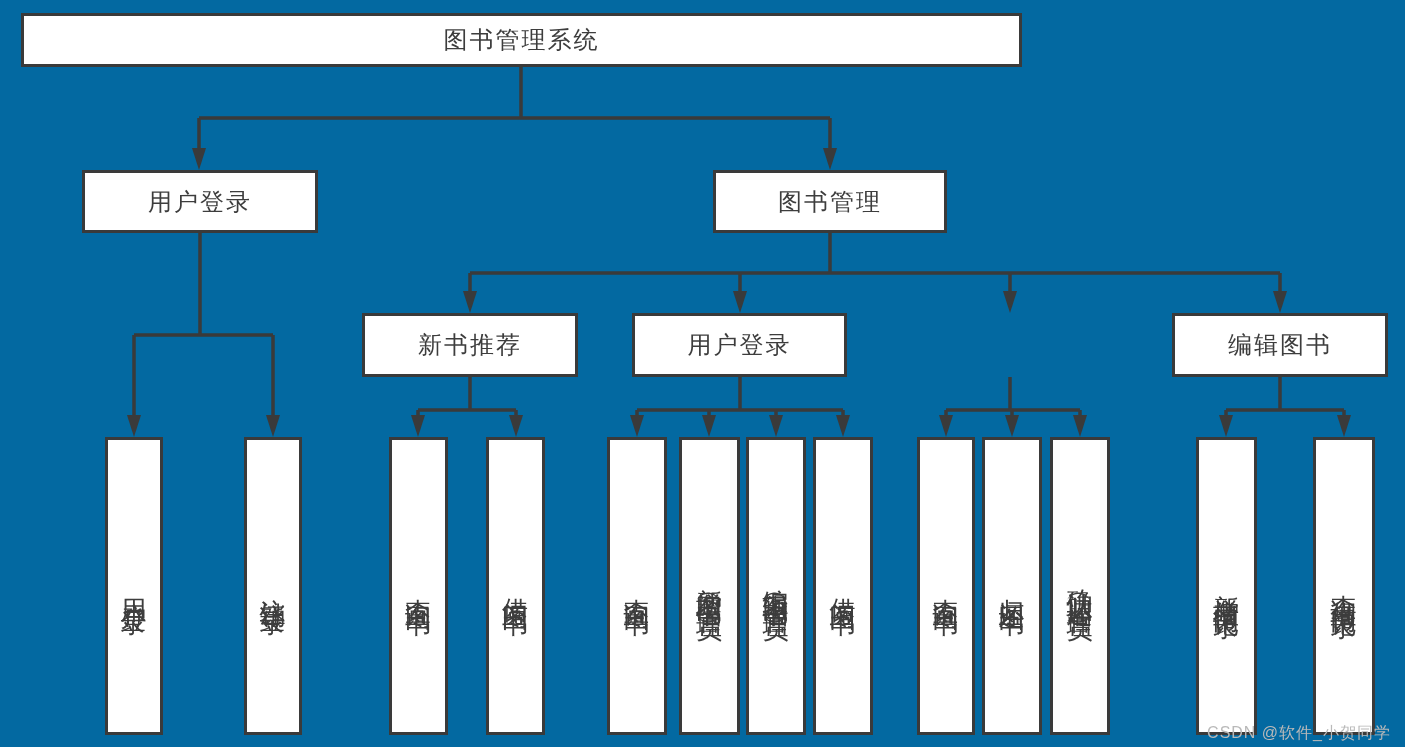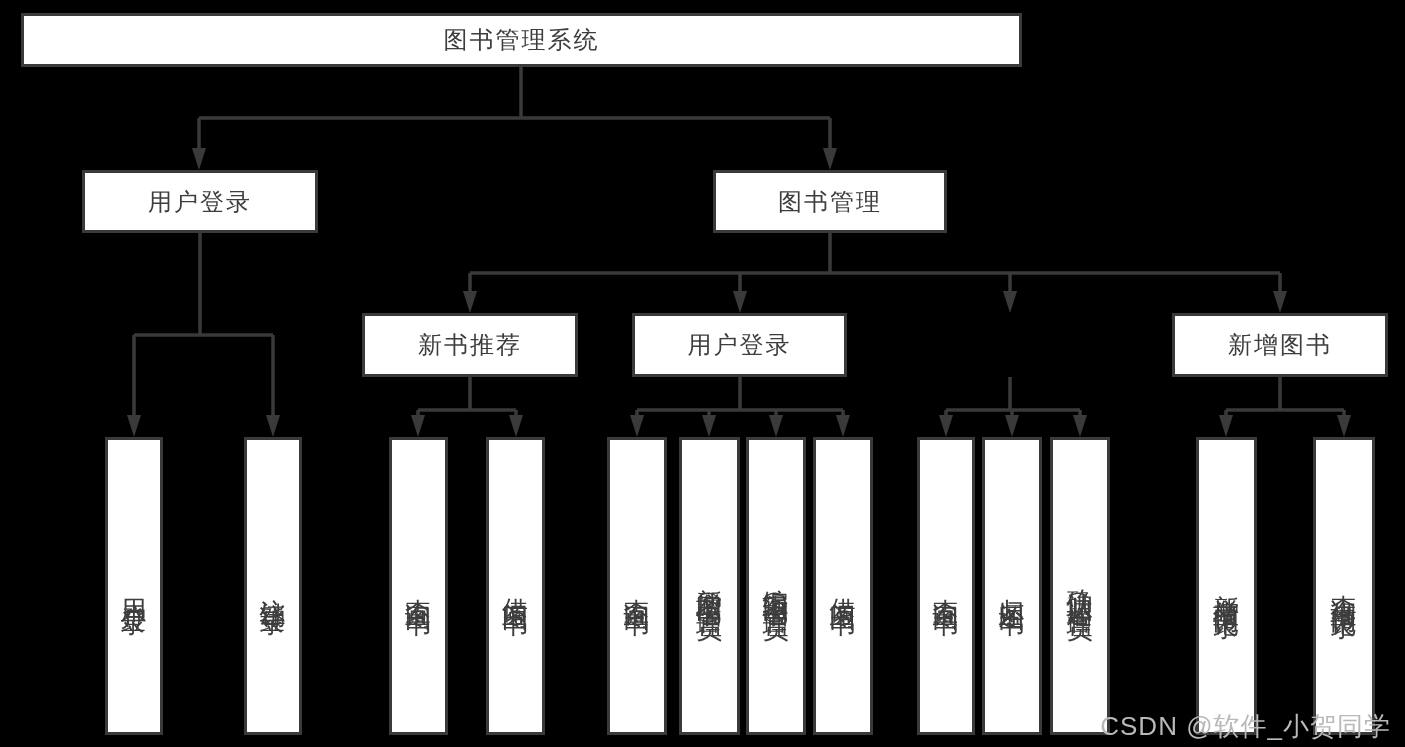--- a/index.html
+++ b/index.html
@@ -1,34 +1,34 @@
 <!DOCTYPE html>
 <html><head>
 <meta charset="utf-8">
 <style>
   html,body{margin:0;padding:0;background:#ffffff;}
   .stage{
-    position:relative;width:1405px;height:747px;background:#000000;
+    position:relative;width:1405px;height:747px;background:#0369a1;
     font-family:"Liberation Sans",sans-serif;overflow:hidden;
   }
   svg.wires{position:absolute;left:0;top:0;z-index:0;}
   .box{
     position:absolute;z-index:1;background:#ffffff;
     border:3px solid #3a3a3a;box-sizing:border-box;
     display:flex;align-items:center;justify-content:center;
     color:#3d3d3d;text-align:center;
   }
   .h{font-size:24px;letter-spacing:2px;}
   .v{
     writing-mode:vertical-rl;text-orientation:mixed;
     font-size:26px;letter-spacing:4px;line-height:1;
   }
   .wm{
     position:absolute;z-index:2;right:14px;bottom:3px;
-    font-size:26px;color:#b9b9b9;letter-spacing:1px;
+    font-size:16px;color:#b9b9b9;letter-spacing:1px;
     font-family:"Liberation Sans",sans-serif;
   }
 </style>
 </head>
 <body>
 
 <div class="stage">
 
   <svg class="wires" width="1405" height="747" viewBox="0 0 1405 747">
 
@@ -64,21 +64,21 @@
     </g>
   </svg>
 
   <div class="box h" style="left:21px;top:13px;width:1001px;height:54px">图书管理系统</div>
 
   <div class="box h" style="left:82px;top:170px;width:236px;height:63px">用户登录</div>
   <div class="box h" style="left:713px;top:170px;width:234px;height:63px">图书管理</div>
 
   <div class="box h" style="left:362px;top:313px;width:216px;height:64px">新书推荐</div>
   <div class="box h" style="left:632px;top:313px;width:215px;height:64px">用户登录</div>
-  <div class="box h" style="left:1172px;top:313px;width:216px;height:64px">新增图书</div>
+  <div class="box h" style="left:1172px;top:313px;width:216px;height:64px">编辑图书</div>
 
   <div class="box v" style="left:105px;top:437px;width:58px;height:298px">用户登录</div>
   <div class="box v" style="left:244px;top:437px;width:58px;height:298px">注销登录</div>
 
   <div class="box v" style="left:389px;top:437px;width:59px;height:298px">查询图书</div>
   <div class="box v" style="left:486px;top:437px;width:59px;height:298px">借阅图书</div>
 
   <div class="box v" style="left:607px;top:437px;width:60px;height:298px">查询图书</div>
   <div class="box v" style="left:679px;top:437px;width:61px;height:298px">新增图书（管理员）</div>
   <div class="box v" style="left:746px;top:437px;width:60px;height:298px">编辑图书（管理员）</div>

